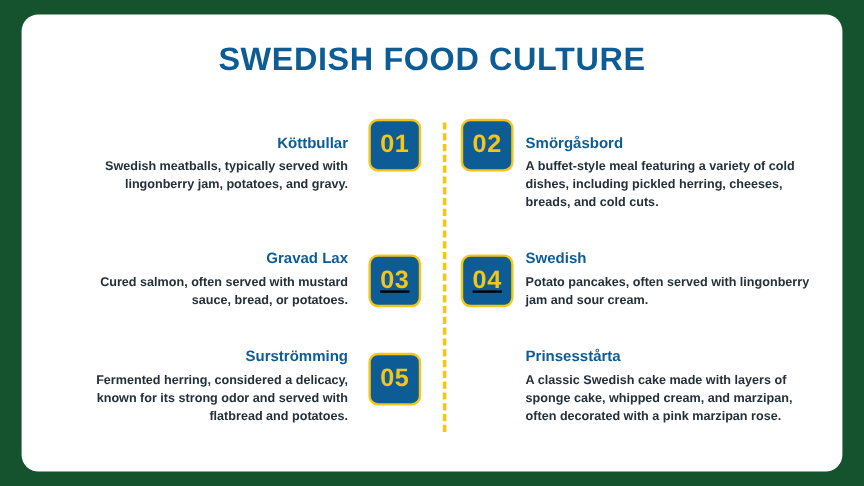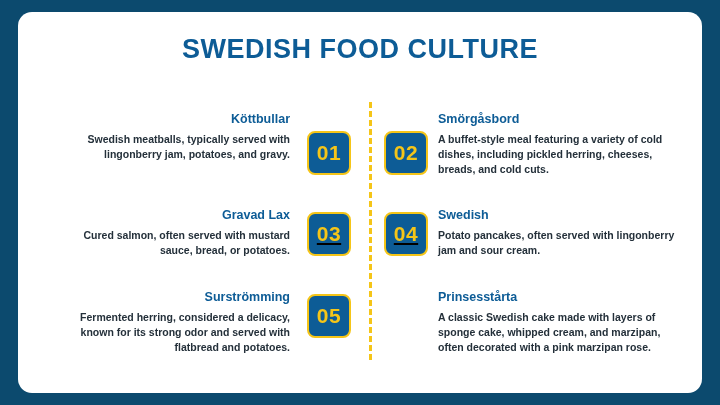--- a/index.html
+++ b/index.html
@@ -7,21 +7,21 @@
     width: 720px;
     height: 405px;
     overflow: hidden;
     background: #0a5a9c;
     font-family: "Liberation Sans", sans-serif;
   }
   #page {
     position: relative;
     width: 720px;
     height: 405px;
-    background: #0c4a6e;
+    background: #14532d;
   }
   .card {
     position: absolute;
     left: 18px;
     top: 12px;
     width: 684px;
     height: 381px;
     background: #ffffff;
     border-radius: 14px;
   }
@@ -85,21 +85,21 @@
   
   .col-left-text { width: 240px; left: 32px; }
   .col-right-text { width: 250px; left: 420px; }
 
   .row1 { top: 100px; }
   .row2 { top: 196px; }
   .row3 { top: 278px; }
 
   .badge-left { left: 289px; }
   .badge-right { left: 366px; }
-  .badge-row1 { top: 119px; }
+  .badge-row1 { top: 87px; }
   .badge-row2 { top: 200px; text-decoration: underline; }
   .badge-row3 { top: 282px; }
 </style>
 </head>
 <body>
 
 <div id="page">
   <div class="card">
 
     <div class="title">SWEDISH FOOD CULTURE</div>

